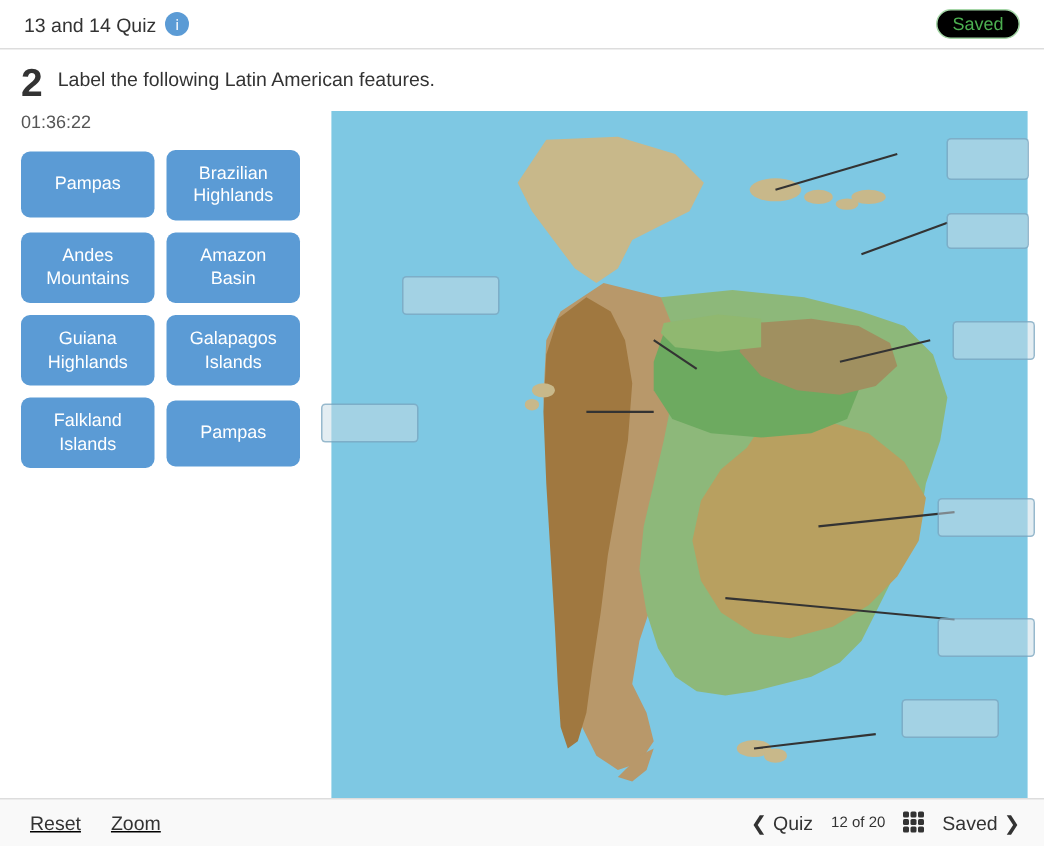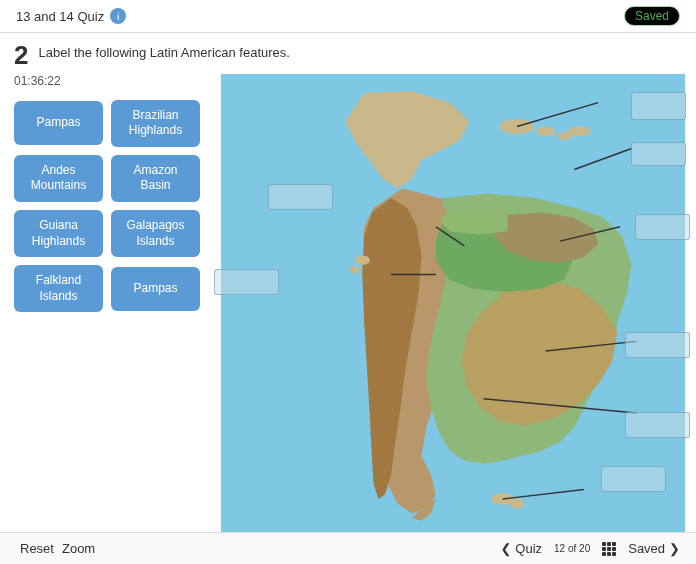--- a/index.html
+++ b/index.html
@@ -100,20 +100,22 @@
       display: flex;
       align-items: center;
       justify-content: space-between;
       padding: 6px 16px;
       border-top: 1px solid #ddd;
       background: #f9f9f9;
     }
 
     .reset-zoom-group {
       display: flex;
+      gap: 12px;
+      text-decoration: underline;
     }
 
     .reset-zoom-group button {
       background: none;
       border: none;
       color: #333;
       font-size: 13px;
       cursor: pointer;
       padding: 2px 4px;
     }

